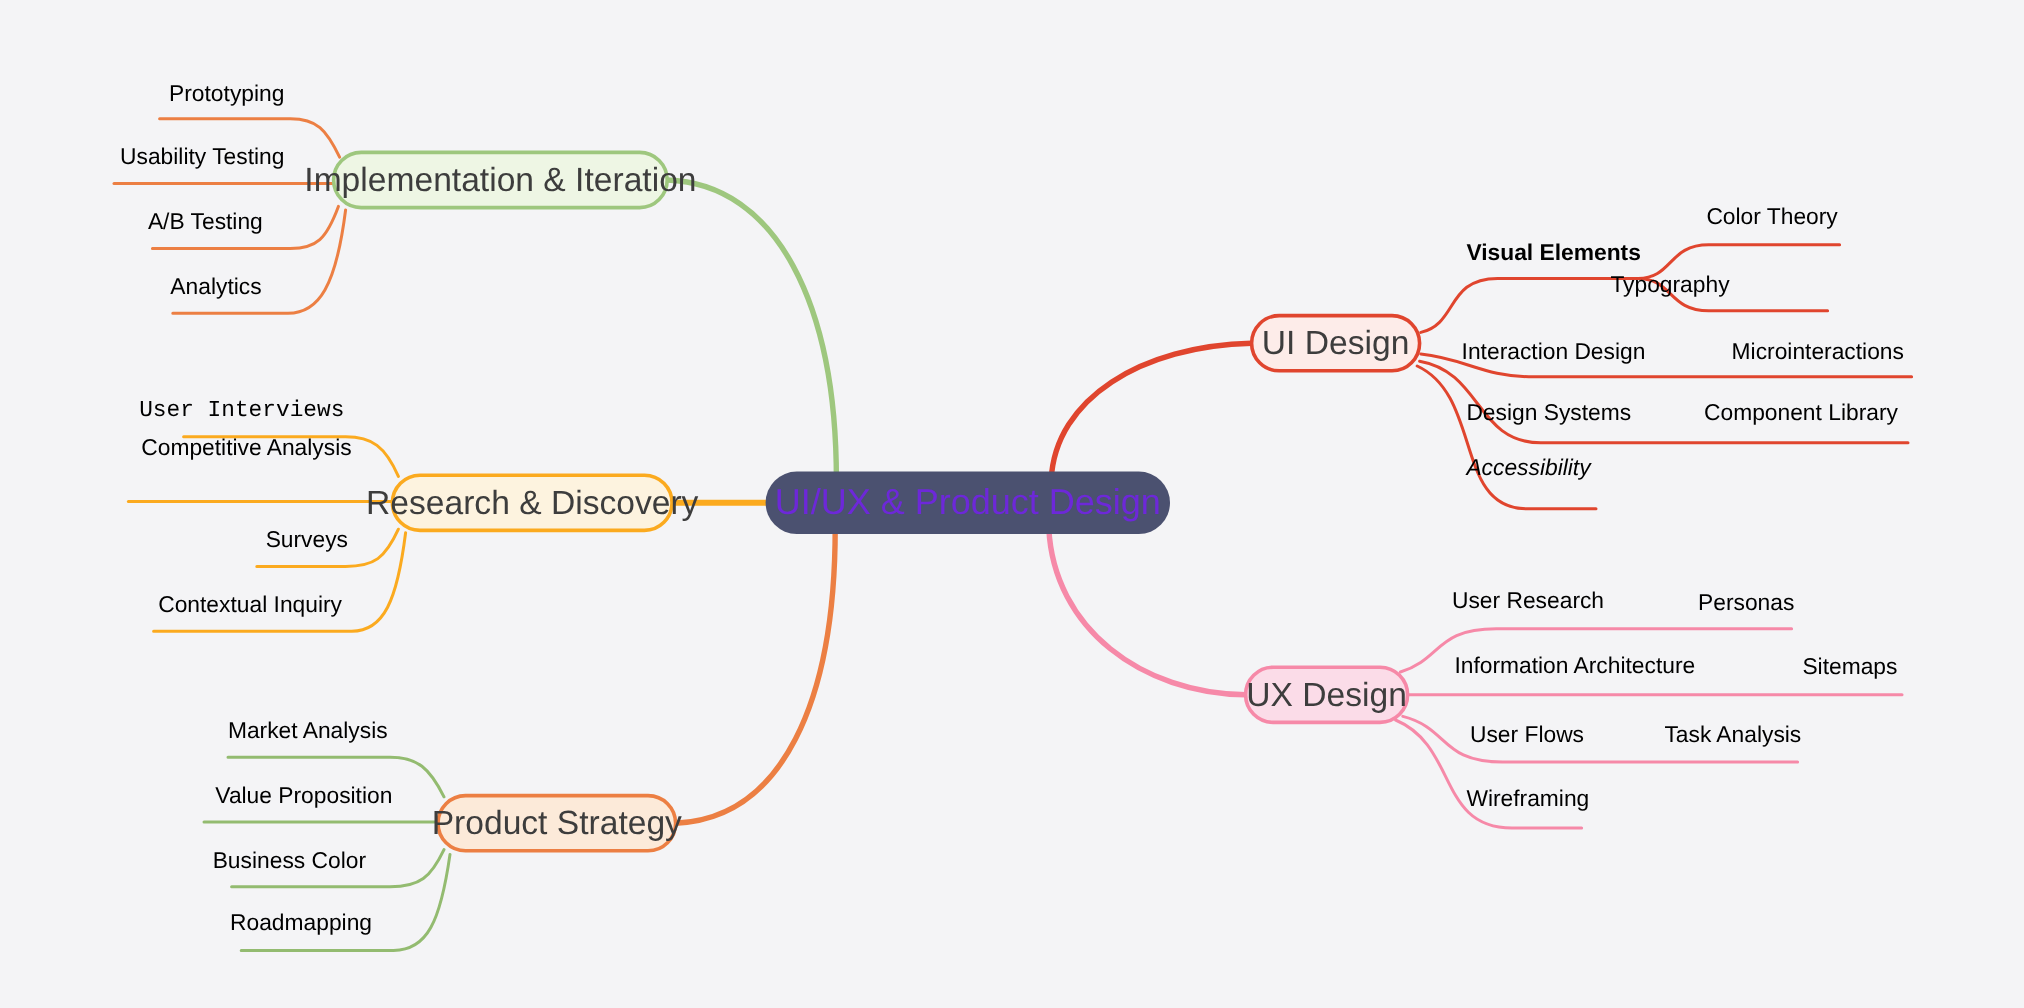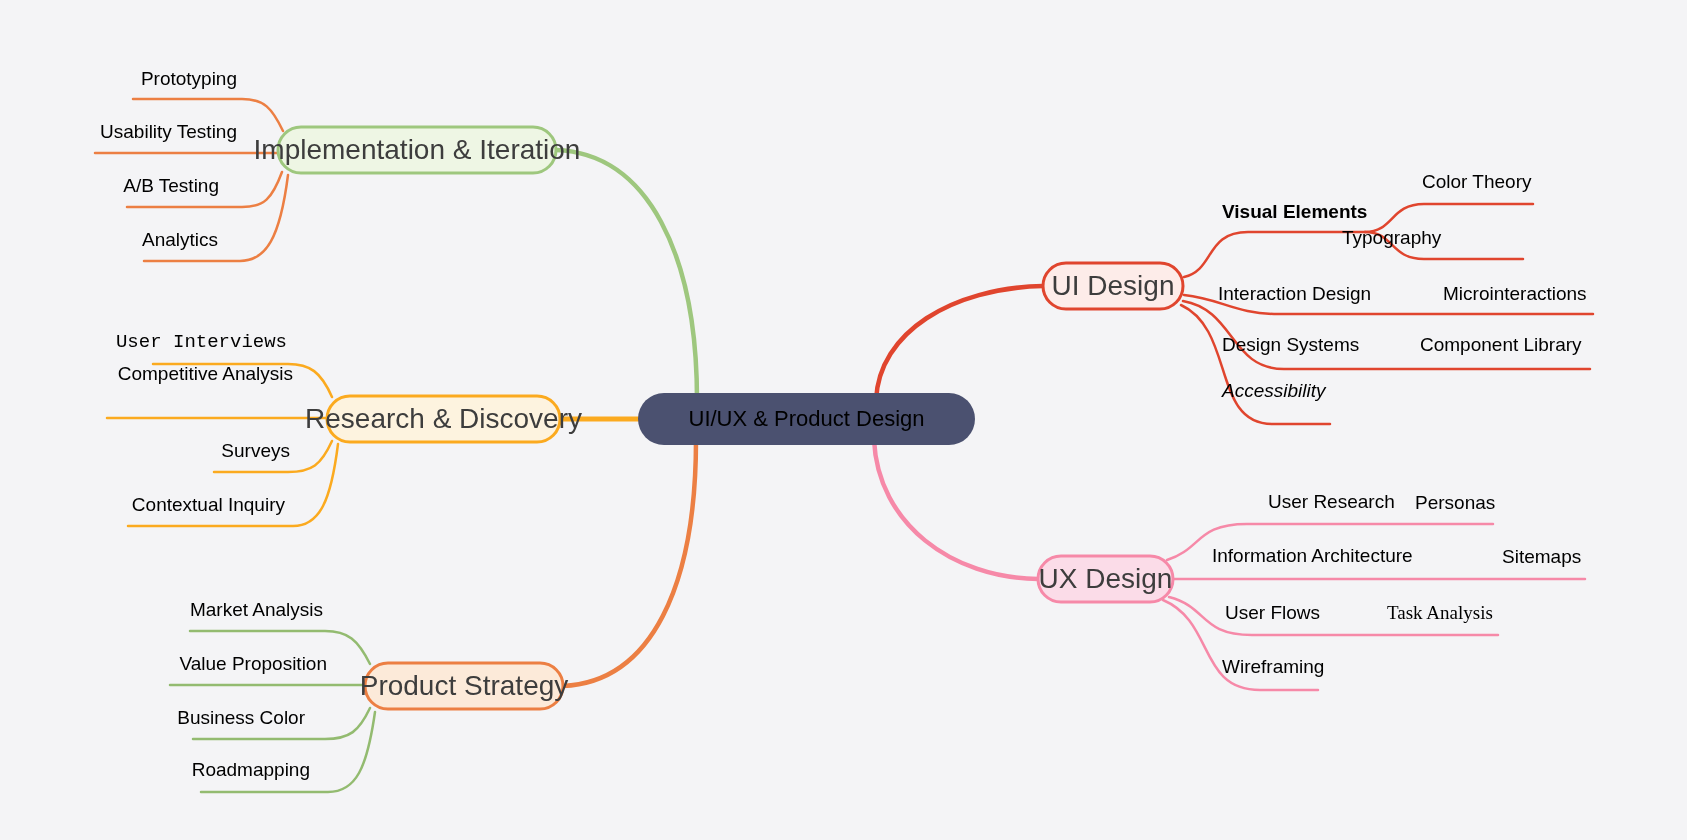--- a/index.html
+++ b/index.html
@@ -2,21 +2,21 @@
 <html><head>
 <meta charset="utf-8">
 <style>
   html,body{margin:0;padding:0;}
   body{background:#f4f4f6;font-family:"Liberation Sans", sans-serif;}
   #stage{position:relative;width:1687px;height:840px;overflow:hidden;background:#f4f4f6;}
   #wires{position:absolute;left:0;top:0;}
   .lbl{position:absolute;white-space:nowrap;font-size:19px;line-height:22px;color:#000000;}
   .pill-lbl{position:absolute;display:flex;align-items:center;justify-content:center;
             font-size:28px;color:#3d3d3d;white-space:nowrap;}
-  .root-lbl{font-size:22px;color:#000000;font-weight:400;}
+  .root-lbl{font-size:30px;color:#6d28d9;font-weight:400;}
 </style>
 </head>
 <body>
 
 <div id="stage">
 
   <svg id="wires" width="1687" height="840" viewBox="0 0 1687 840">
     <g fill="none" stroke-linecap="round" stroke-linejoin="round">
 
       <path d="M 556,150 C 648,153 697,255 697,400" stroke-width="4.5" stroke="#9ec77e"></path>
@@ -95,21 +95,21 @@
 
   <div class="lbl" style="left:1222px;top:201px;font-weight:bold;">Visual Elements</div>
   <div class="lbl" style="left:1422px;top:171px;">Color Theory</div>
   <div class="lbl" style="left:1342px;top:227px;">Typography</div>
   <div class="lbl" style="left:1218px;top:283px;text-align:right;">Interaction Design</div>
   <div class="lbl" style="left:1443px;top:283px;">Microinteractions</div>
   <div class="lbl" style="left:1222px;top:334px;">Design Systems</div>
   <div class="lbl" style="left:1420px;top:334px;">Component Library</div>
   <div class="lbl" style="left:1222px;top:380px;font-style:italic;">Accessibility</div>
 
-  <div class="lbl" style="left:1268px;top:491px;">User Research</div>
+  <div class="lbl" style="left:1210px;top:491px;">User Research</div>
   <div class="lbl" style="left:1415px;top:492px;">Personas</div>
   <div class="lbl" style="left:1212px;top:545px;">Information Architecture</div>
   <div class="lbl" style="left:1502px;top:546px;">Sitemaps</div>
   <div class="lbl" style="left:1225px;top:602px;">User Flows</div>
-  <div class="lbl" style="left:1387px;top:602px;font-family:Liberation Serif, serif;">Task Analysis</div>
+  <div class="lbl" style="left:1387px;top:602px;">Task Analysis</div>
   <div class="lbl" style="left:1222px;top:656px;">Wireframing</div>
 
 </div>
 
 </body></html>

